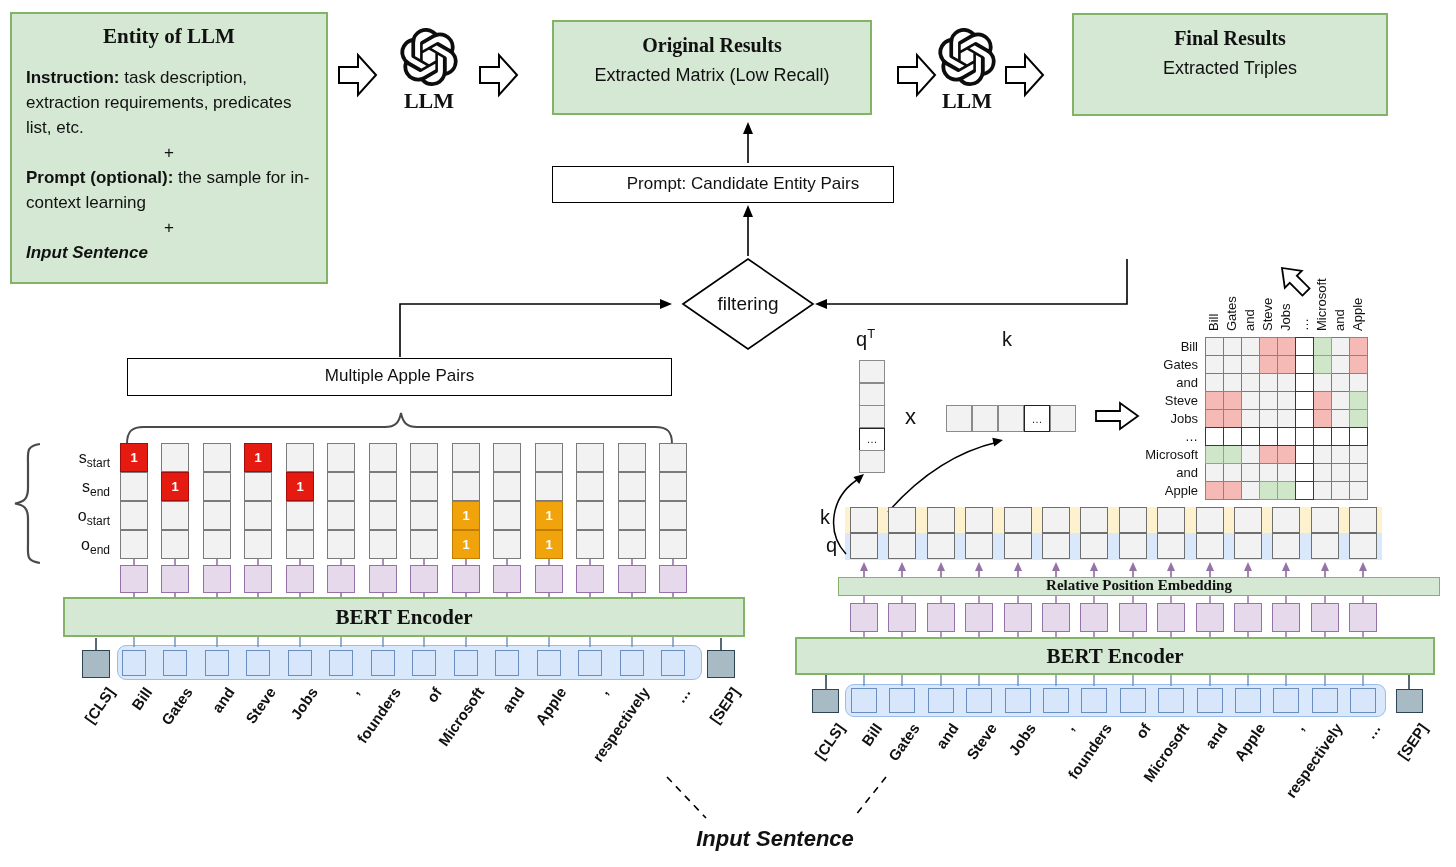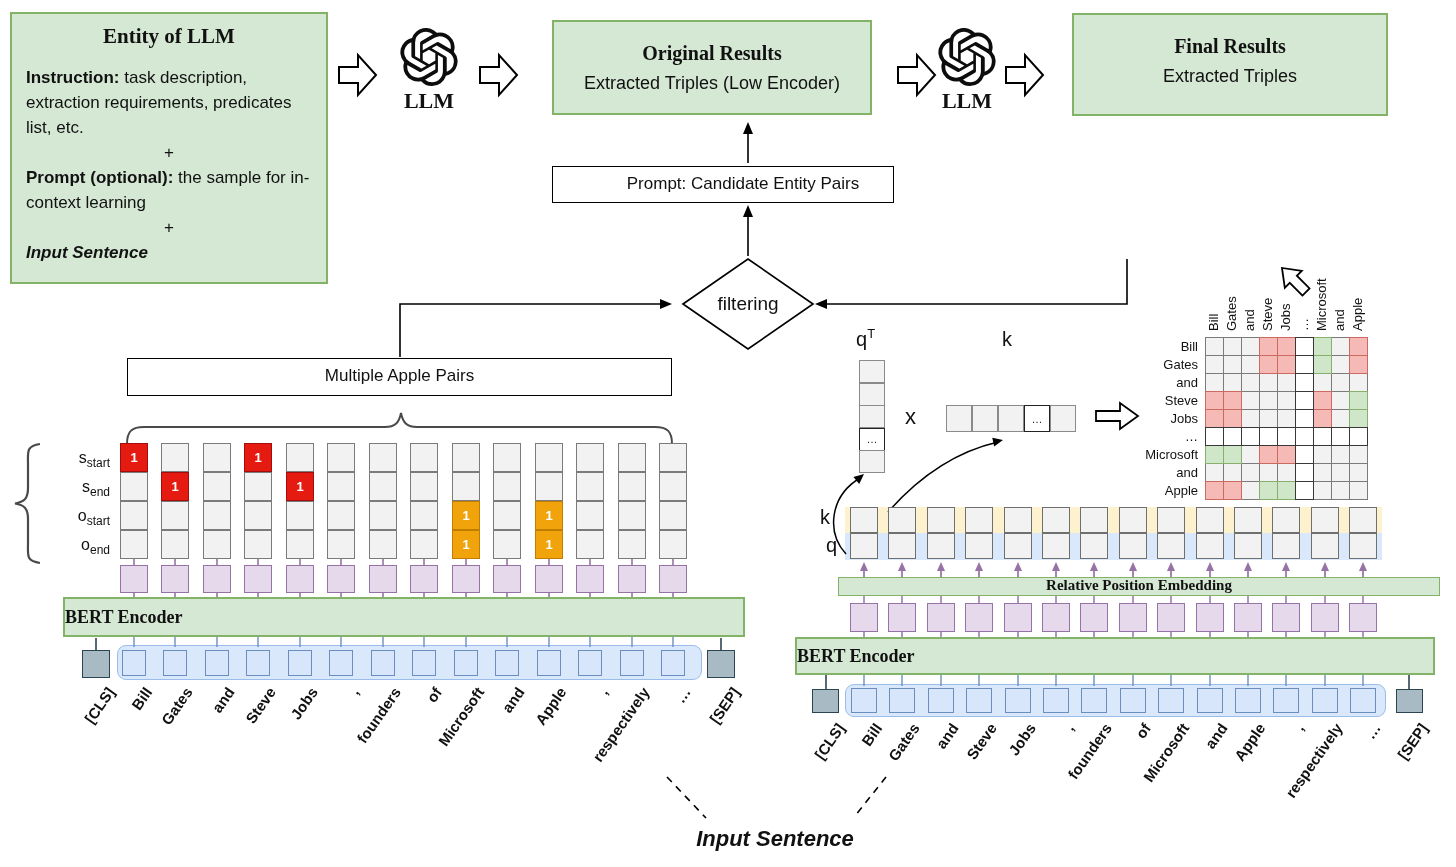--- a/index.html
+++ b/index.html
@@ -7,35 +7,35 @@
           font-family:"Liberation Sans",sans-serif;color:#111;}
   .abs{position:absolute;}
   .serifb{font-family:"Liberation Serif",serif;font-weight:bold;}
   .box-green{background:#d5e8d4;border:2px solid #82b366;box-sizing:border-box;}
   .box-white{background:#ffffff;border:1.6px solid #000;box-sizing:border-box;}
   .tc{text-align:center;}
   .ib-title{font-size:21px;margin-top:10px;}
   .ib-body{font-size:17px;line-height:25px;padding:0 14px;margin-top:16px;}
   .plus{text-align:center;font-size:17px;line-height:25px;}
   .llm-label{font-size:22px;text-align:center;}
-  .res-title{font-size:20px;margin-top:20px;}
+  .res-title{font-size:20px;margin-top:12px;}
   .res-sub{font-size:18px;margin-top:8px;}
   .mid-label{font-size:17px;line-height:33px;}
   .filtering{font-size:19px;}
   
   .lcell{width:28px;height:29px;background:#f2f2f2;border:1.5px solid #7b7b7b;box-sizing:border-box;
          display:flex;align-items:center;justify-content:center;font-size:13px;font-weight:bold;color:#fff;}
   .lcell.red{background:#e51a11;border-color:#a50d0d;}
   .lcell.orange{background:#f0a30a;border-color:#bf7e00;}
   .pbox{background:#e6d9ec;border:1.5px solid #9673a6;box-sizing:border-box;}
   .tbox{background:#d7e6fa;border:1.5px solid #6c8ebf;box-sizing:border-box;}
   .gbox{background:#a8bac4;border:1.6px solid #2d4453;box-sizing:border-box;}
   .tokenlab{font-size:15px;font-weight:bold;white-space:nowrap;transform:rotate(-55deg);
             transform-origin:100% 0;}
-  .bert{font-size:18px;}
+  .bert{font-size:21px;text-align:center;}
   .rpe{font-size:15px;text-align:center;}
   .slab{font-size:16px;white-space:nowrap;text-align:right;}
   .slab sub{font-size:12px;}
   
   .mcell{position:absolute;width:19px;height:19px;box-sizing:border-box;background:#f2f2f2;border:1.4px solid #7b7b7b;}
   .mcell.r{background:#f5bab6;border-color:#cc6a62;z-index:4;}
   .mcell.G{background:#cfe7c8;border-color:#86b06c;z-index:4;}
   .mcell.w{background:#ffffff;border:1.9px solid #383838;z-index:5;}
   .mrowlab{font-size:13px;white-space:nowrap;line-height:16px;}
   .mcollab{font-size:13px;white-space:nowrap;line-height:14px;transform:rotate(-90deg);transform-origin:0 0;}
@@ -227,21 +227,21 @@
     </div>
   </div>
 
   <svg class="abs lvl3" style="left:400px;top:28px;" width="58" height="58" viewBox="0 0 24 24">
     <path fill="#0d0d0d" d="M22.2819 9.8211a5.9847 5.9847 0 0 0-.5157-4.9108 6.0462 6.0462 0 0 0-6.5098-2.9A6.0651 6.0651 0 0 0 4.9807 4.1818a5.9847 5.9847 0 0 0-3.9977 2.9 6.0462 6.0462 0 0 0 .7427 7.0966 5.98 5.98 0 0 0 .511 4.9107 6.051 6.051 0 0 0 6.5146 2.9001A5.9847 5.9847 0 0 0 13.2599 24a6.0557 6.0557 0 0 0 5.7718-4.2058 5.9894 5.9894 0 0 0 3.9977-2.9001 6.0557 6.0557 0 0 0-.7475-7.073zm-9.022 12.6081a4.4755 4.4755 0 0 1-2.8764-1.0408l.1419-.0804 4.7783-2.7582a.7948.7948 0 0 0 .3927-.6813v-6.7369l2.02 1.1686a.071.071 0 0 1 .038.0615v5.5826a4.504 4.504 0 0 1-4.4945 4.4849zm-9.6607-4.1254a4.4708 4.4708 0 0 1-.5346-3.0137l.142.0852 4.783 2.7582a.7712.7712 0 0 0 .7806 0l5.8428-3.3685v2.3324a.0804.0804 0 0 1-.0332.0615L9.74 19.9502a4.4992 4.4992 0 0 1-6.1408-1.6464zM2.3408 7.8956a4.485 4.485 0 0 1 2.3655-1.9728V11.6a.7664.7664 0 0 0 .3879.6765l5.8144 3.3543-2.0201 1.1685a.0757.0757 0 0 1-.071 0l-4.8303-2.7865A4.504 4.504 0 0 1 2.3408 7.8956zm16.5963 3.8558L13.1038 8.364 15.1192 7.2a.0757.0757 0 0 1 .071 0l4.8303 2.7913a4.4944 4.4944 0 0 1-.6765 8.1042v-5.6772a.79.79 0 0 0-.407-.667zm2.0107-3.0231l-.142-.0852-4.7735-2.7818a.7759.7759 0 0 0-.7854 0L9.409 9.2297V6.8974a.0662.0662 0 0 1 .0284-.0615l4.8303-2.7866a4.4992 4.4992 0 0 1 6.6802 4.66zM8.3065 12.863l-2.02-1.1638a.0804.0804 0 0 1-.038-.0567V6.0742a4.4992 4.4992 0 0 1 7.3757-3.4537l-.142.0805L8.704 5.459a.7948.7948 0 0 0-.3927.6813zm1.0976-2.3654l2.602-1.4998 2.6069 1.4998v2.9994l-2.5974 1.4997-2.6067-1.4997Z"></path>
   </svg>
   <div class="abs serifb llm-label lvl3" style="left:398px;top:88px;width:62px;">LLM</div>
 
   <div class="abs box-green tc lvl3" style="left:552px;top:20px;width:320px;height:95px;">
     <div class="serifb res-title">Original Results</div>
-    <div class="res-sub">Extracted Triples (Low Encoder)</div>
+    <div class="res-sub">Extracted Matrix (Low Recall)</div>
   </div>
 
   <svg class="abs lvl3" style="left:938px;top:28px;" width="58" height="58" viewBox="0 0 24 24">
     <path fill="#0d0d0d" d="M22.2819 9.8211a5.9847 5.9847 0 0 0-.5157-4.9108 6.0462 6.0462 0 0 0-6.5098-2.9A6.0651 6.0651 0 0 0 4.9807 4.1818a5.9847 5.9847 0 0 0-3.9977 2.9 6.0462 6.0462 0 0 0 .7427 7.0966 5.98 5.98 0 0 0 .511 4.9107 6.051 6.051 0 0 0 6.5146 2.9001A5.9847 5.9847 0 0 0 13.2599 24a6.0557 6.0557 0 0 0 5.7718-4.2058 5.9894 5.9894 0 0 0 3.9977-2.9001 6.0557 6.0557 0 0 0-.7475-7.073zm-9.022 12.6081a4.4755 4.4755 0 0 1-2.8764-1.0408l.1419-.0804 4.7783-2.7582a.7948.7948 0 0 0 .3927-.6813v-6.7369l2.02 1.1686a.071.071 0 0 1 .038.0615v5.5826a4.504 4.504 0 0 1-4.4945 4.4849zm-9.6607-4.1254a4.4708 4.4708 0 0 1-.5346-3.0137l.142.0852 4.783 2.7582a.7712.7712 0 0 0 .7806 0l5.8428-3.3685v2.3324a.0804.0804 0 0 1-.0332.0615L9.74 19.9502a4.4992 4.4992 0 0 1-6.1408-1.6464zM2.3408 7.8956a4.485 4.485 0 0 1 2.3655-1.9728V11.6a.7664.7664 0 0 0 .3879.6765l5.8144 3.3543-2.0201 1.1685a.0757.0757 0 0 1-.071 0l-4.8303-2.7865A4.504 4.504 0 0 1 2.3408 7.8956zm16.5963 3.8558L13.1038 8.364 15.1192 7.2a.0757.0757 0 0 1 .071 0l4.8303 2.7913a4.4944 4.4944 0 0 1-.6765 8.1042v-5.6772a.79.79 0 0 0-.407-.667zm2.0107-3.0231l-.142-.0852-4.7735-2.7818a.7759.7759 0 0 0-.7854 0L9.409 9.2297V6.8974a.0662.0662 0 0 1 .0284-.0615l4.8303-2.7866a4.4992 4.4992 0 0 1 6.6802 4.66zM8.3065 12.863l-2.02-1.1638a.0804.0804 0 0 1-.038-.0567V6.0742a4.4992 4.4992 0 0 1 7.3757-3.4537l-.142.0805L8.704 5.459a.7948.7948 0 0 0-.3927.6813zm1.0976-2.3654l2.602-1.4998 2.6069 1.4998v2.9994l-2.5974 1.4997-2.6067-1.4997Z"></path>
   </svg>
   <div class="abs serifb llm-label lvl3" style="left:936px;top:88px;width:62px;">LLM</div>
 
   <div class="abs box-green tc lvl3" style="left:1072px;top:13px;width:316px;height:103px;">
     <div class="serifb res-title">Final Results</div>
     <div class="res-sub">Extracted Triples</div>

